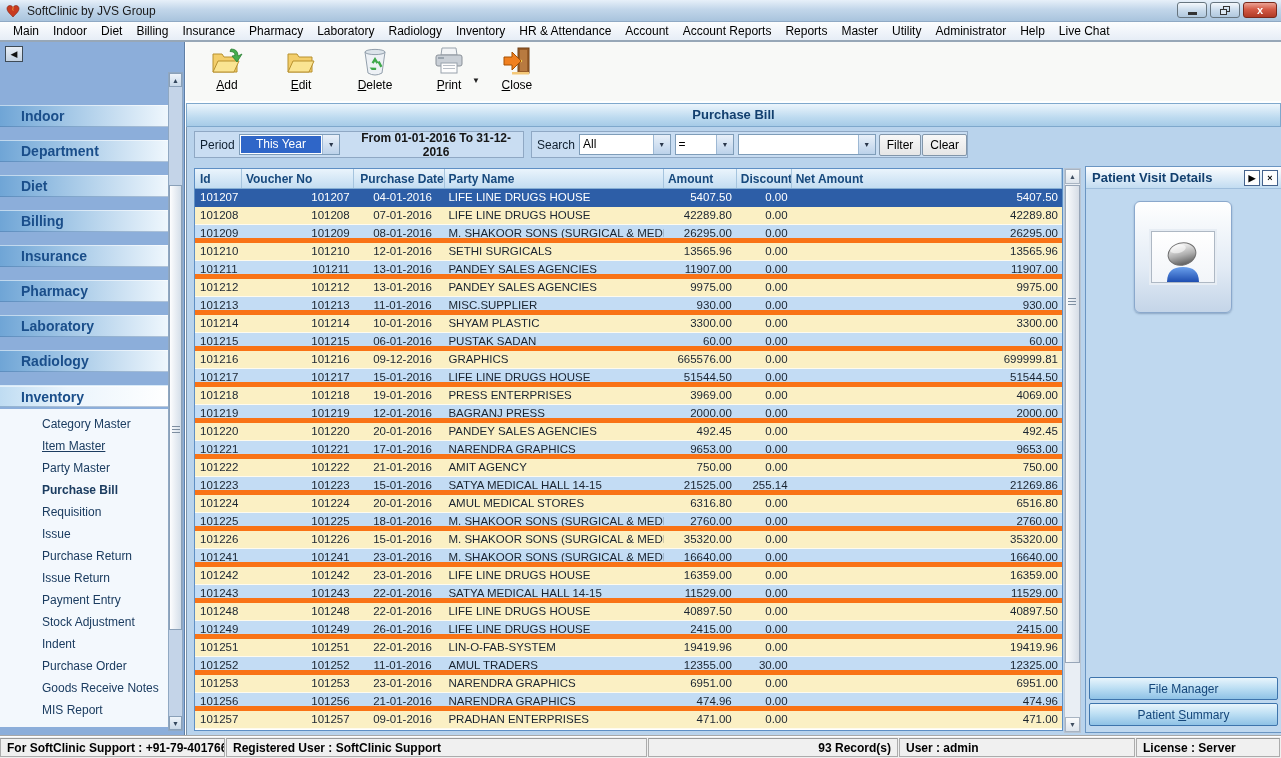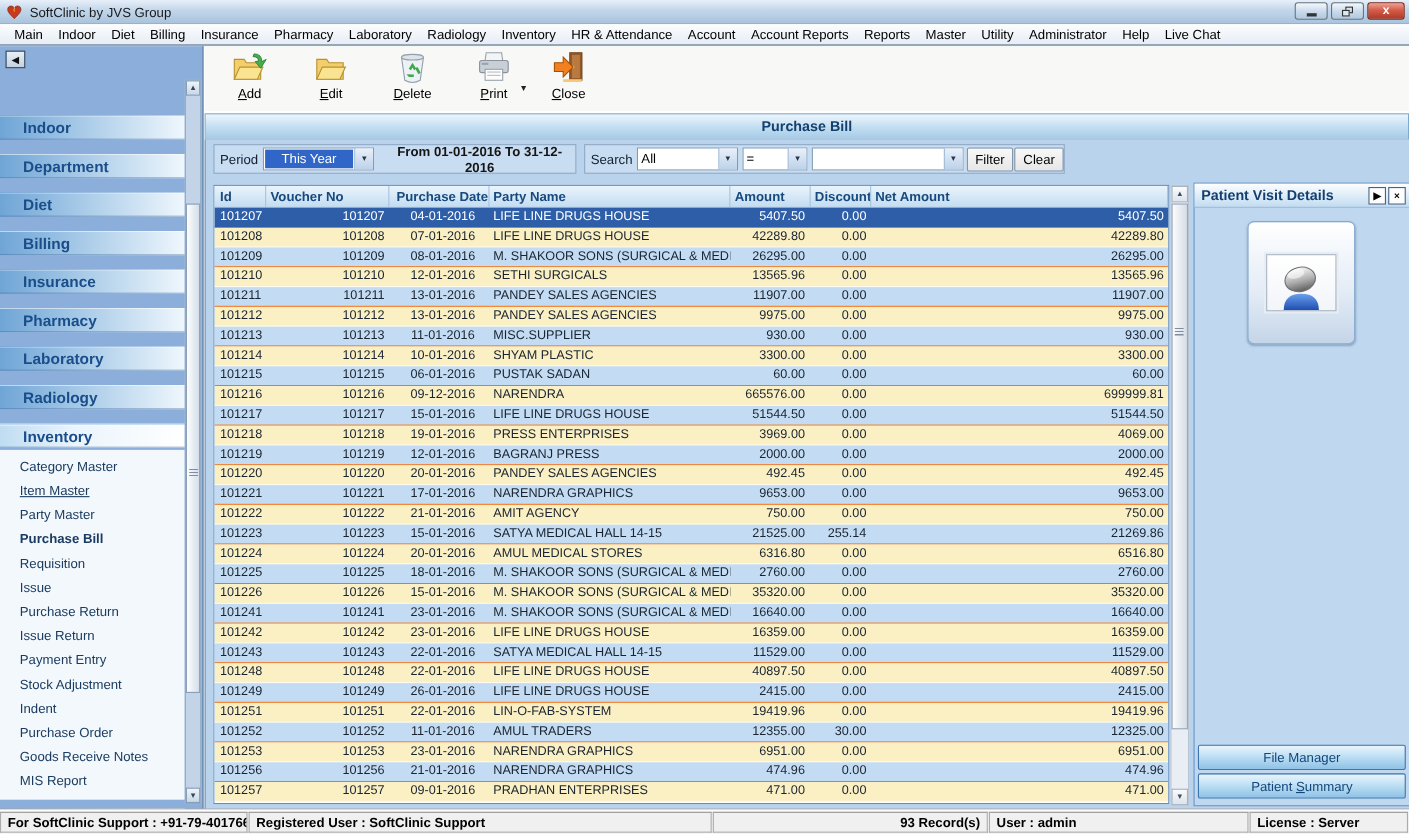--- a/index.html
+++ b/index.html
@@ -40,21 +40,21 @@
     background:linear-gradient(#E9EFF6,#C4D2E2); border:1px solid #3E4B57;
     display:flex; align-items:center; justify-content:center; font-size:9px; color:#111; }
   .side-scroll-area { position:absolute; left:0; top:30px; width:168px; bottom:0; }
   .side-group { height:22px; line-height:22px; margin:0 0 13px 0; padding-left:21px;
     background:linear-gradient(90deg,#6FA5D6 0%,#A9CBE8 45%,#EFF7FD 100%);
     box-shadow:inset 0 1px 0 rgba(255,255,255,.55), inset 0 -1px 0 rgba(60,100,150,.35);
     color:#1A4E8A; font-weight:bold; font-size:14px; cursor:pointer; }
   .side-group.active { background:linear-gradient(90deg,#BFDCF2 0%,#EAF4FC 40%,#FFFFFF 100%);
     border-top:1px solid #D8EAF8; margin-bottom:2px; }
   .side-panel { background:#F3F8FD; padding:4px 0 6px 0; margin-bottom:8px; }
-  .side-item { height:22px; line-height:22px; padding-left:18px; color:#1B3C60;
+  .side-item { height:22px; line-height:22px; padding-left:42px; color:#1B3C60;
     font-size:12px; white-space:nowrap; cursor:pointer; }
   .side-item.u { text-decoration:underline; }
   .side-item.b { font-weight:bold; }
   .side-scrollbar { position:absolute; right:1px; top:30px; bottom:5px; width:15px;
     background:#C4D4E8; border:1px solid #90A8C2; }
   .sb-arrow { position:absolute; left:0; width:13px; height:14px;
     background:linear-gradient(#EEF4FA,#C8D8E8); border:1px solid #8AA0B8;
     display:flex; align-items:center; justify-content:center; font-size:7px; color:#33465C; }
   .sb-up { top:0; } .sb-down { bottom:0; }
   .sb-thumb { position:absolute; left:0; width:13px;
@@ -102,21 +102,21 @@
     background:linear-gradient(#F8F8F8,#E6E6E6); border:1px solid #8296AA; border-radius:2px; }
 
   
   .grid { position:absolute; left:7px; top:41px; width:869px; height:563px;
     background:#fff; border:1px solid #5E8FC4; overflow:hidden; }
   .grid-header { display:flex; height:20px; line-height:20px;
     background:linear-gradient(#EAF4FC,#C3DDF1); border-bottom:1px solid #86AFD4; }
   .hcell { font-weight:bold; color:#17497D; padding-left:4px; border-right:1px solid #A5C4DE;
     white-space:nowrap; overflow:hidden; }
   .grid-row { display:flex; height:18px; line-height:17px; background:#C3DCF4;
-    border-bottom:1px solid #f97316; cursor:default; }
+    border-bottom:5px solid #f97316; cursor:default; }
   .grid-row.alt { background:#FBF0C4; border-bottom:1px solid #FEFBEE; }
   .grid-row.selected { background:#2D5EA7; color:#fff; border-bottom:1px solid #2D5EA7; }
   .cell { white-space:nowrap; overflow:hidden; font-size:11.5px; color:inherit; }
   .grid-row .cell { color:#1A2430; }
   .grid-row.selected .cell { color:#fff; }
   .c0 { width:47px;  text-align:left;  padding-left:5px; }
   .c1 { width:112px; text-align:right; padding-right:4px; }
   .c2 { width:92px;  text-align:center;  padding-left:6px; }
   .c3 { width:219px; text-align:left;  padding-left:3px; }
   .c4 { width:73px;  text-align:right; padding-right:5px; }
@@ -425,21 +425,21 @@
           <div class="cell c2">06-01-2016</div>
           <div class="cell c3">PUSTAK SADAN</div>
           <div class="cell c4">60.00</div>
           <div class="cell c5">0.00</div>
           <div class="cell c6">60.00</div>
         </div>
         <div class="grid-row alt">
           <div class="cell c0">101216</div>
           <div class="cell c1">101216</div>
           <div class="cell c2">09-12-2016</div>
-          <div class="cell c3">NARENDRA</div>
+          <div class="cell c3">GRAPHICS</div>
           <div class="cell c4">665576.00</div>
           <div class="cell c5">0.00</div>
           <div class="cell c6">699999.81</div>
         </div>
         <div class="grid-row">
           <div class="cell c0">101217</div>
           <div class="cell c1">101217</div>
           <div class="cell c2">15-01-2016</div>
           <div class="cell c3">LIFE LINE DRUGS HOUSE</div>
           <div class="cell c4">51544.50</div>

